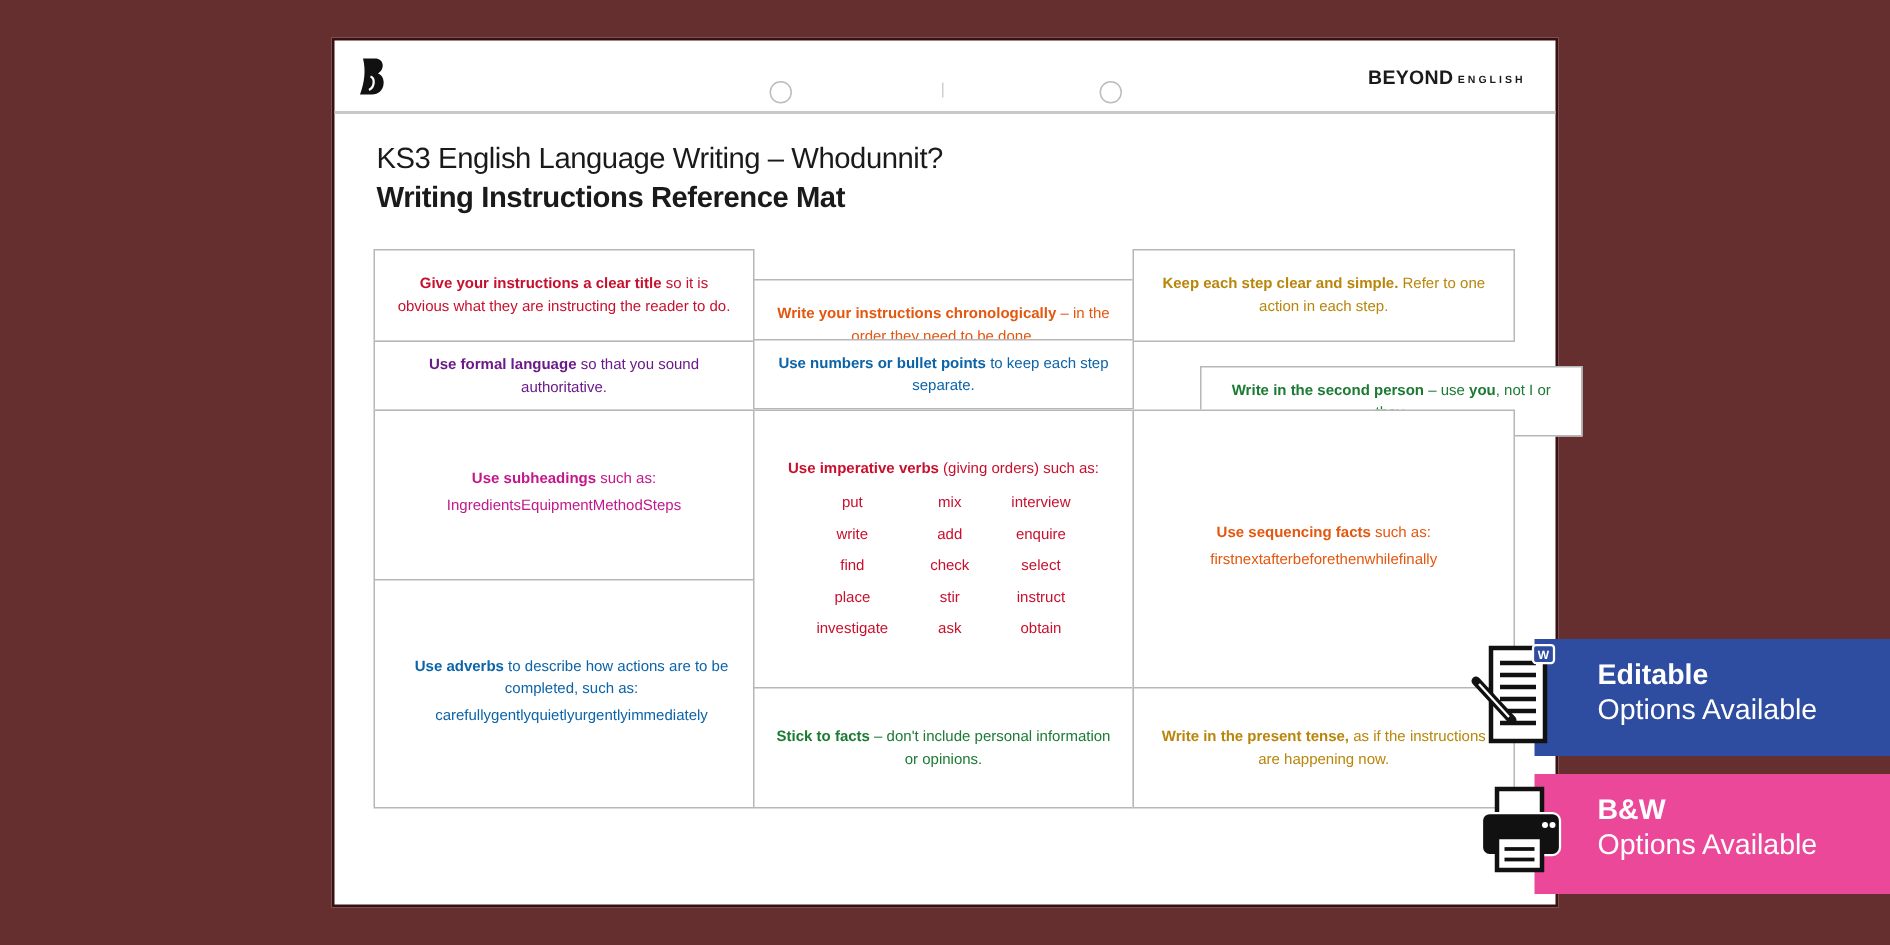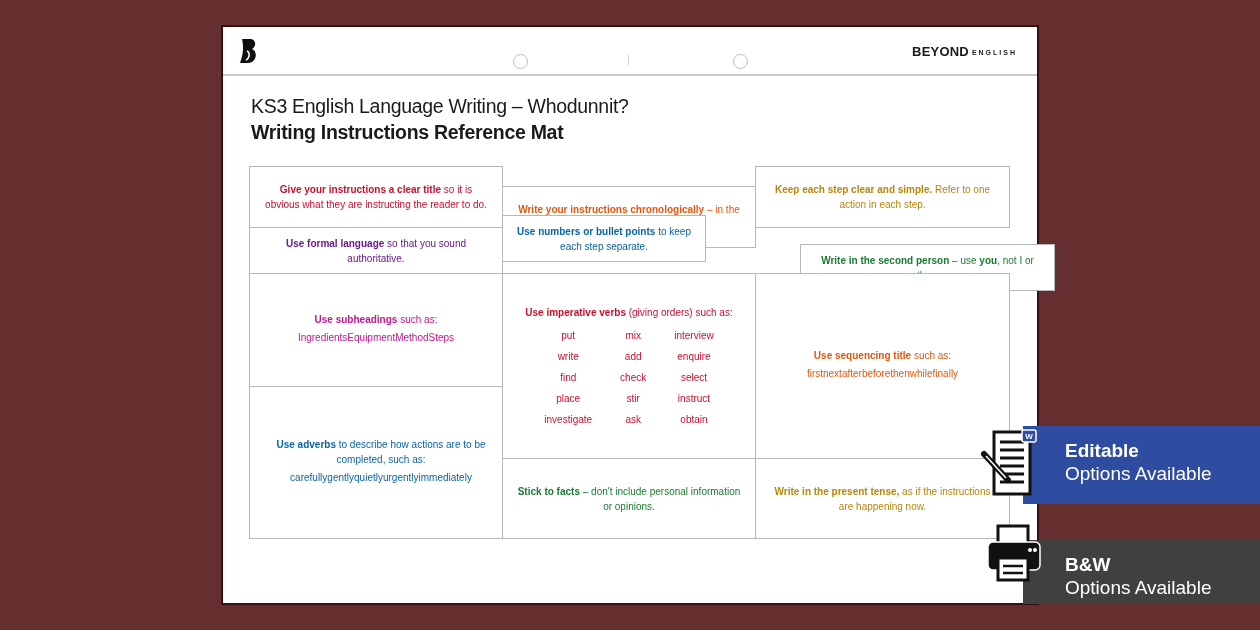--- a/index.html
+++ b/index.html
@@ -40,21 +40,21 @@
     .words span { line-height:21px; }
     .verbs { display:grid; grid-template-columns:repeat(3, auto); column-gap:28px; row-gap:6px; margin-top:8px; }
     .verbs span { text-align:center; line-height:15px; }
 
     .badge {
       position:absolute; left:1023px; height:78px; width:237px; color:#fff;
     }
     .badge .t1 { position:absolute; left:42px; top:14px; font-size:19px; font-weight:bold; }
     .badge .t2 { position:absolute; left:42px; top:37px; font-size:19px; }
     .badge-edit { top:426px; background:#2f4da0; border-top-left-radius:0; }
-    .badge-bw { top:516px; height:64px; background:#404040;margin-top:24px; }
+    .badge-bw { top:516px; height:80px; background:#ec4899; }
     .icon-doc { position:absolute; left:980px; top:428px; width:62px; height:72px; }
     .icon-printer { position:absolute; left:984px; top:518px; width:60px; height:70px; }
   </style>
 </head>
 <body>
 
 <div class="sheet">
   <div class="topbar">
     <svg class="logo-b" viewBox="0 0 22 28">
       <path d="M4 2 L12 2 C18 2 19 9 14 12 C20 14 19 26 10 26 L2 26 C5 18 6 10 4 2 Z" fill="#111"></path>
@@ -95,21 +95,21 @@
         <span>gently</span>
         <span>quietly</span>
         <span>urgently</span>
         <span>immediately</span>
       </div>
     </div>
 
     <div class="cell" style="left:253px;top:0;width:254px;height:62px;color:#e4570f;margin-top:20px;">
       <div><b>Write your instructions chronologically</b><span> – in the order they need to be done.</span></div>
     </div>
-    <div class="cell" style="left:253px;top:49px;width:204px;height:47px;color:#0b63a8;">
+    <div class="cell" style="left:253px;top:60px;width:254px;height:47px;color:#0b63a8;">
       <div><b>Use numbers or bullet points</b><span> to keep each step separate.</span></div>
     </div>
     <div class="cell" style="left:253px;top:107px;width:254px;height:186px;color:#c8102e;">
       <div><b>Use imperative verbs</b><span> (giving orders) such as:</span></div>
       <div class="verbs">
         <span>put</span>
         <span>mix</span>
         <span>interview</span>
         <span>write</span>
         <span>add</span>
@@ -129,21 +129,21 @@
       <div><b>Stick to facts</b><span> – don't include personal information or opinions.</span></div>
     </div>
 
     <div class="cell" style="left:506px;top:0;width:255px;height:62px;color:#b8860b;">
       <div><b>Keep each step clear and simple.</b><span> Refer to one action in each step.</span></div>
     </div>
     <div class="cell" style="left:506px;top:78px;width:255px;height:47px;color:#1b7a33;margin-left:45px;">
       <div><b>Write in the second person</b><span> – use </span><b>you</b><span>, not I or they.</span></div>
     </div>
     <div class="cell" style="left:506px;top:107px;width:255px;height:186px;color:#e4570f;">
-      <div><b>Use sequencing title</b><span> such as:</span></div>
+      <div><b>Use sequencing facts</b><span> such as:</span></div>
       <div class="words">
         <span>first</span>
         <span>next</span>
         <span>after</span>
         <span>before</span>
         <span>then</span>
         <span>while</span>
         <span>finally</span>
       </div>
     </div>

